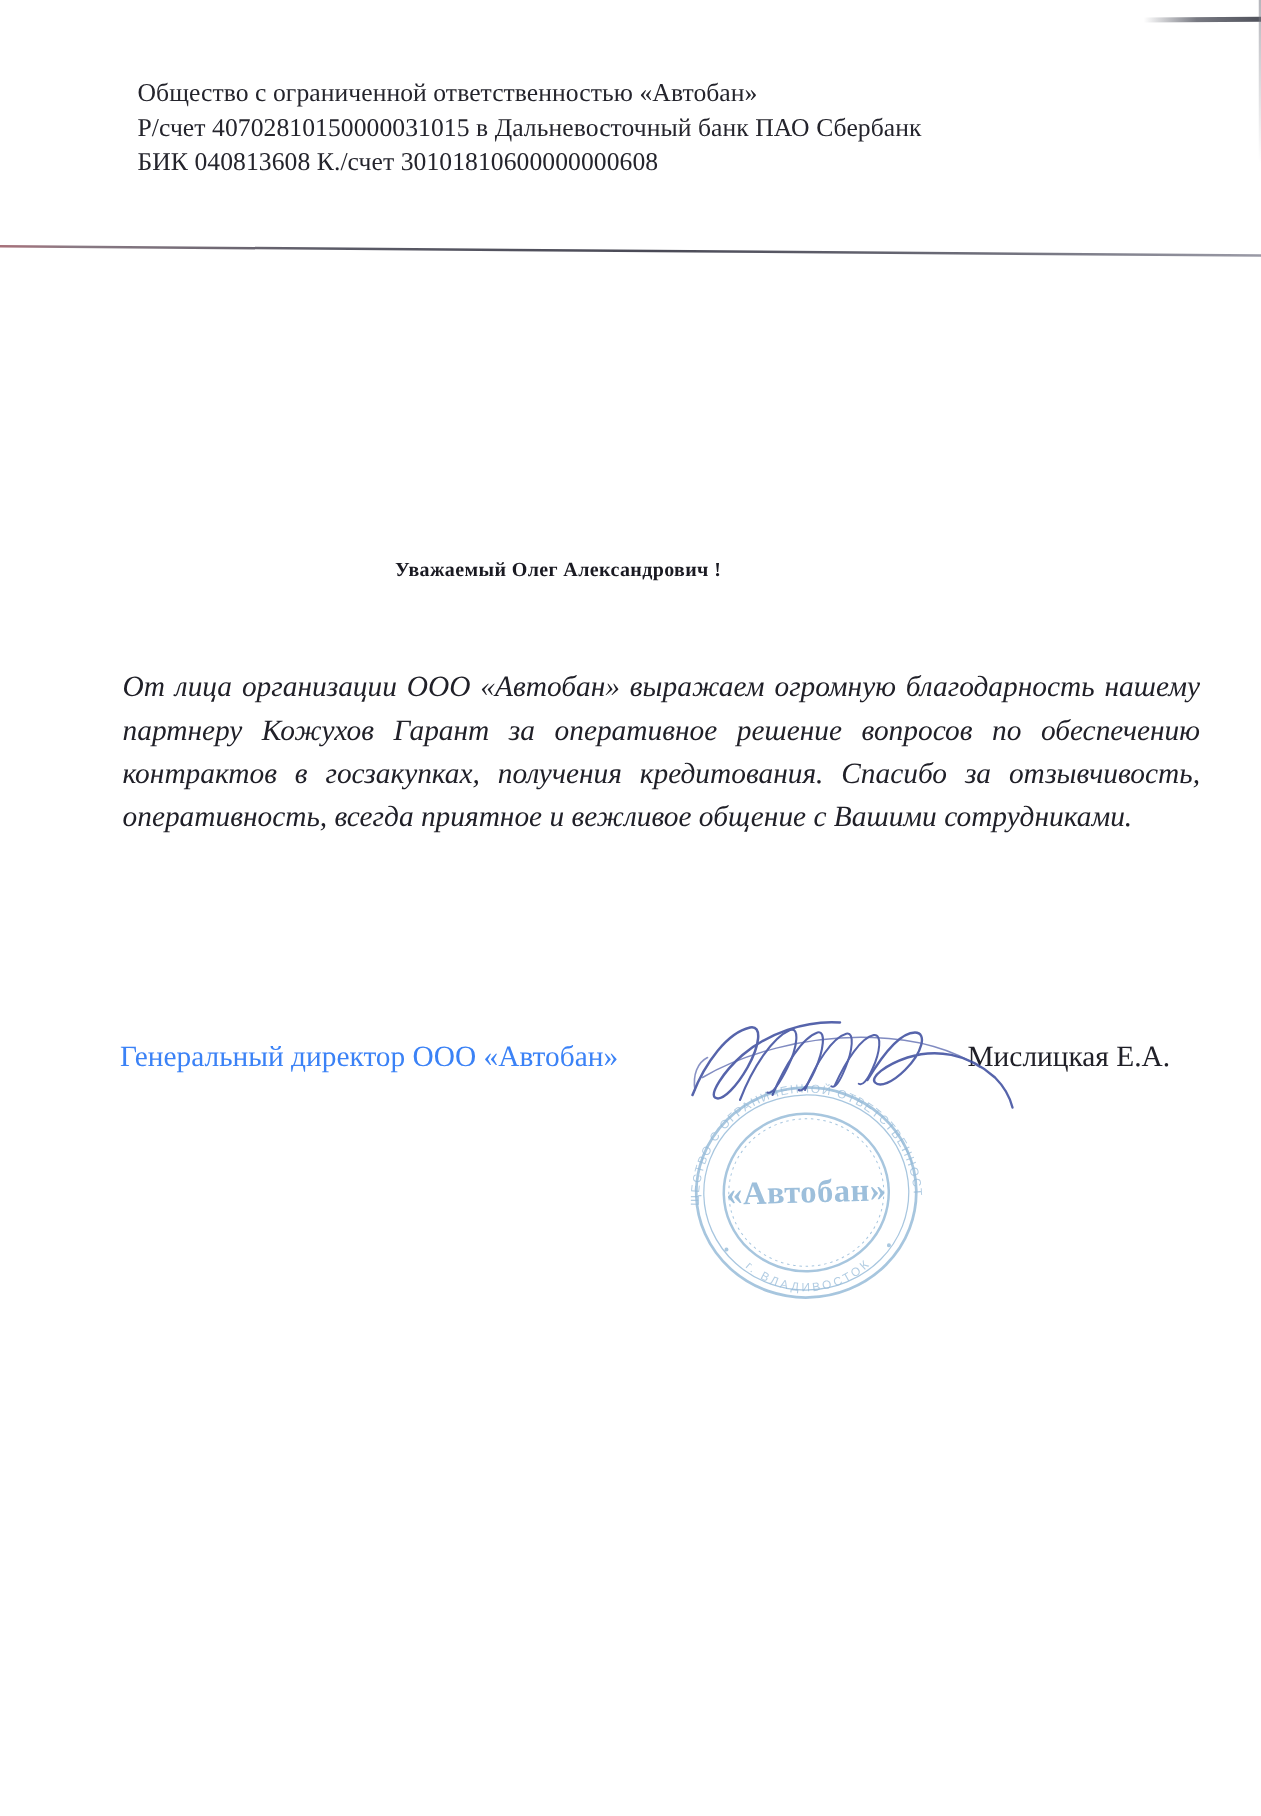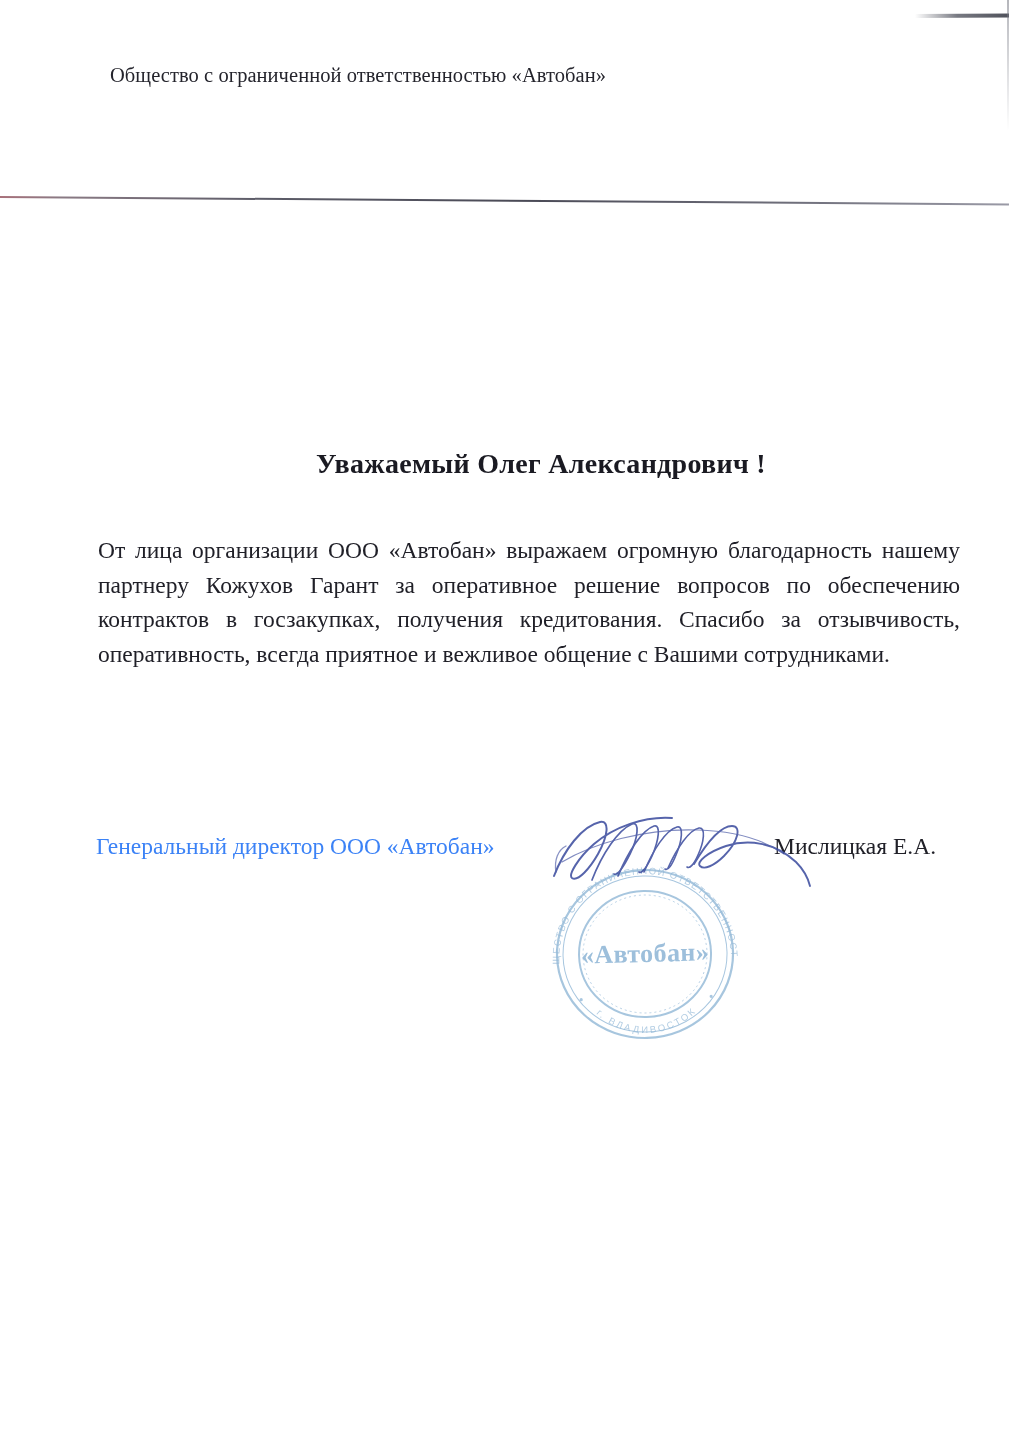--- a/index.html
+++ b/index.html
@@ -69,37 +69,38 @@
         #9a9aa6 100%);
     transform: rotate(0.42deg);
     transform-origin: left center;
   }
 
   
   .salutation {
     position: absolute;
     left: 316px;
     top: 448px;
-    font-size: 28px;
+    font-size: 16px;
     font-weight: bold;
     letter-spacing: 0.3px;
     color: #1a1a22;
   }
 
   
   .body-text {
     position: absolute;
     left: 98px;
     top: 533px;
     width: 862px;
     font-size: 23.5px;
     line-height: 34.5px;
     text-align: justify;
     text-justify: inter-word;
     color: #202028;
+    font-style: italic;
   }
   .body-text p { margin: 0; }
 
   
   .sig-title {
     position: absolute;
     left: 96px;
     top: 833px;
     font-size: 23.5px;
     white-space: nowrap;
@@ -139,20 +140,22 @@
 </head>
 <body>
 
 <div class="page">
 
   <div class="scan-edge-top"></div>
   <div class="scan-edge-right"></div>
 
   <div class="letterhead">
     <div class="lh-line">Общество с ограниченной ответственностью «Автобан»</div>
+    <div class="lh-line">Р/счет 40702810150000031015 в Дальневосточный банк ПАО Сбербанк</div>
+    <div class="lh-line">БИК 040813608 К./счет 30101810600000000608</div>
   </div>
 
   <div class="rule"></div>
 
   <div class="salutation">Уважаемый Олег Александрович !</div>
 
   <div class="body-text">
     <p>От лица организации ООО «Автобан» выражаем огромную благодарность нашему партнеру Кожухов Гарант за оперативное решение вопросов по обеспечению контрактов в госзакупках, получения кредитования. Спасибо за отзывчивость, оперативность, всегда приятное и вежливое общение с Вашими сотрудниками.</p>
   </div>
 

